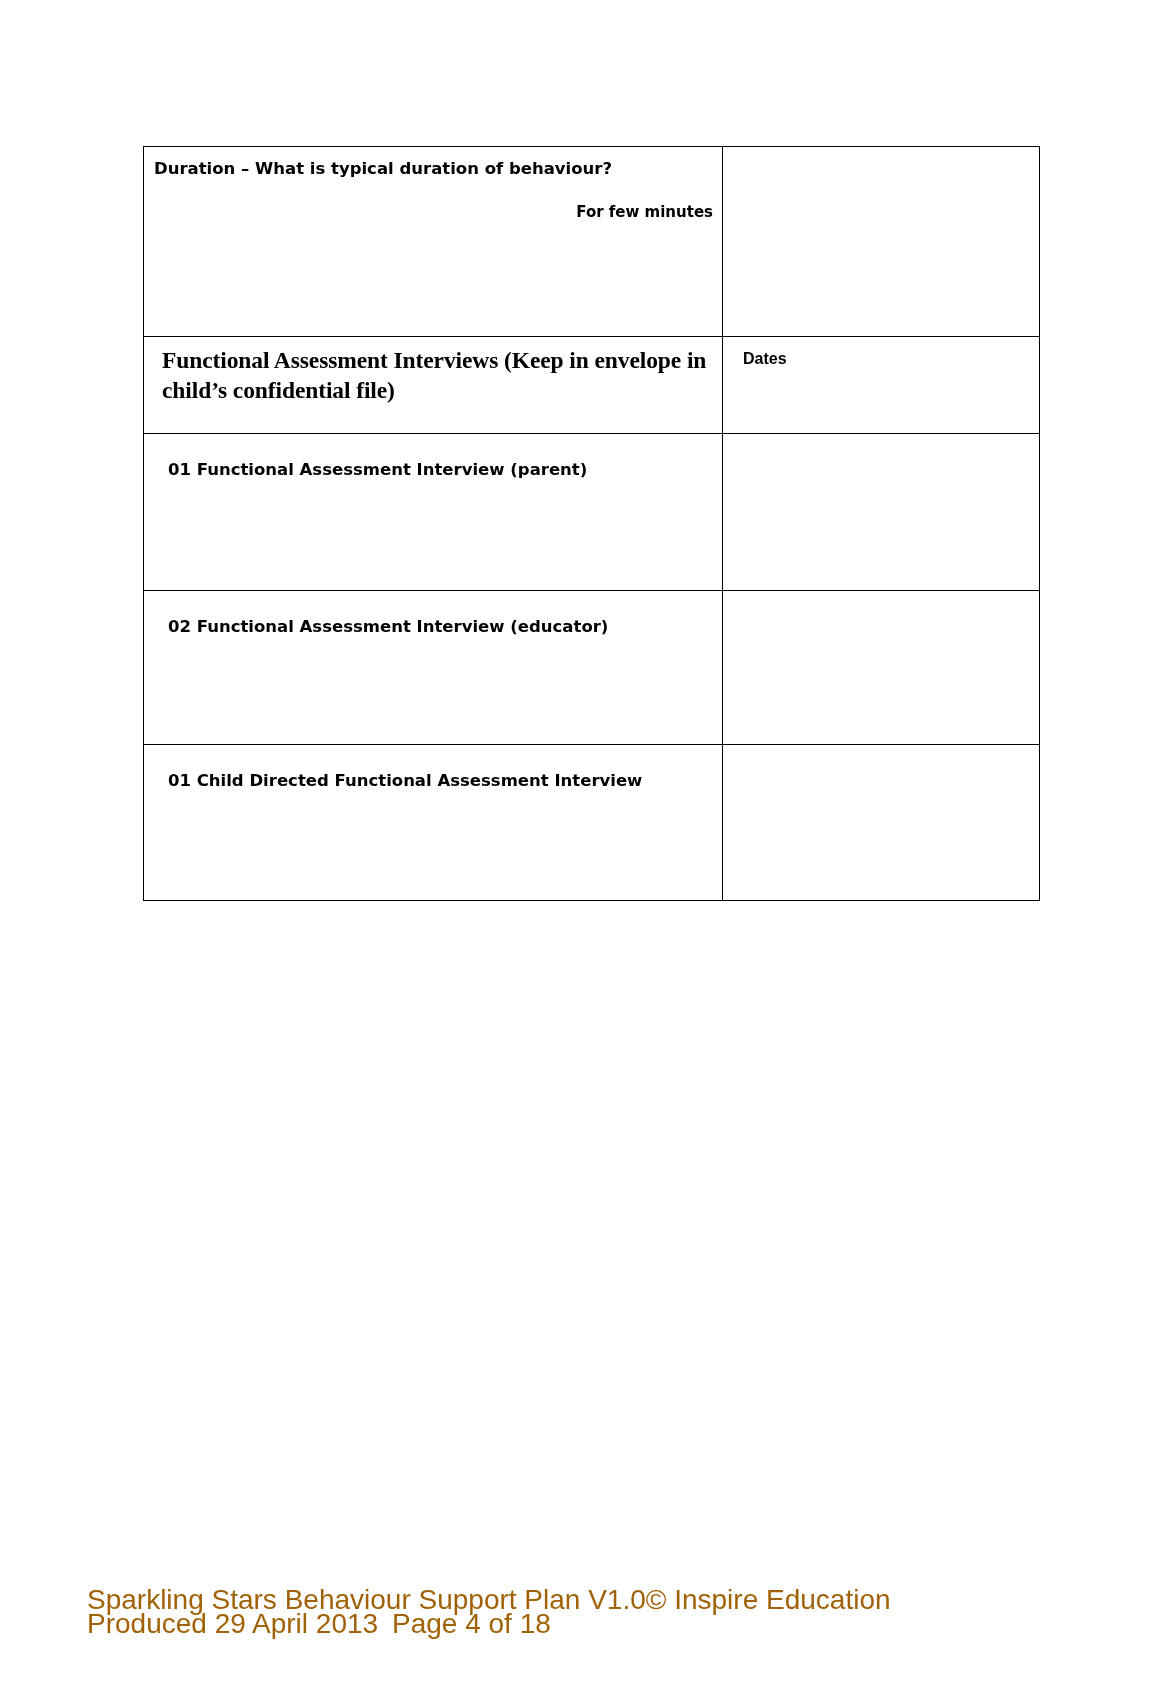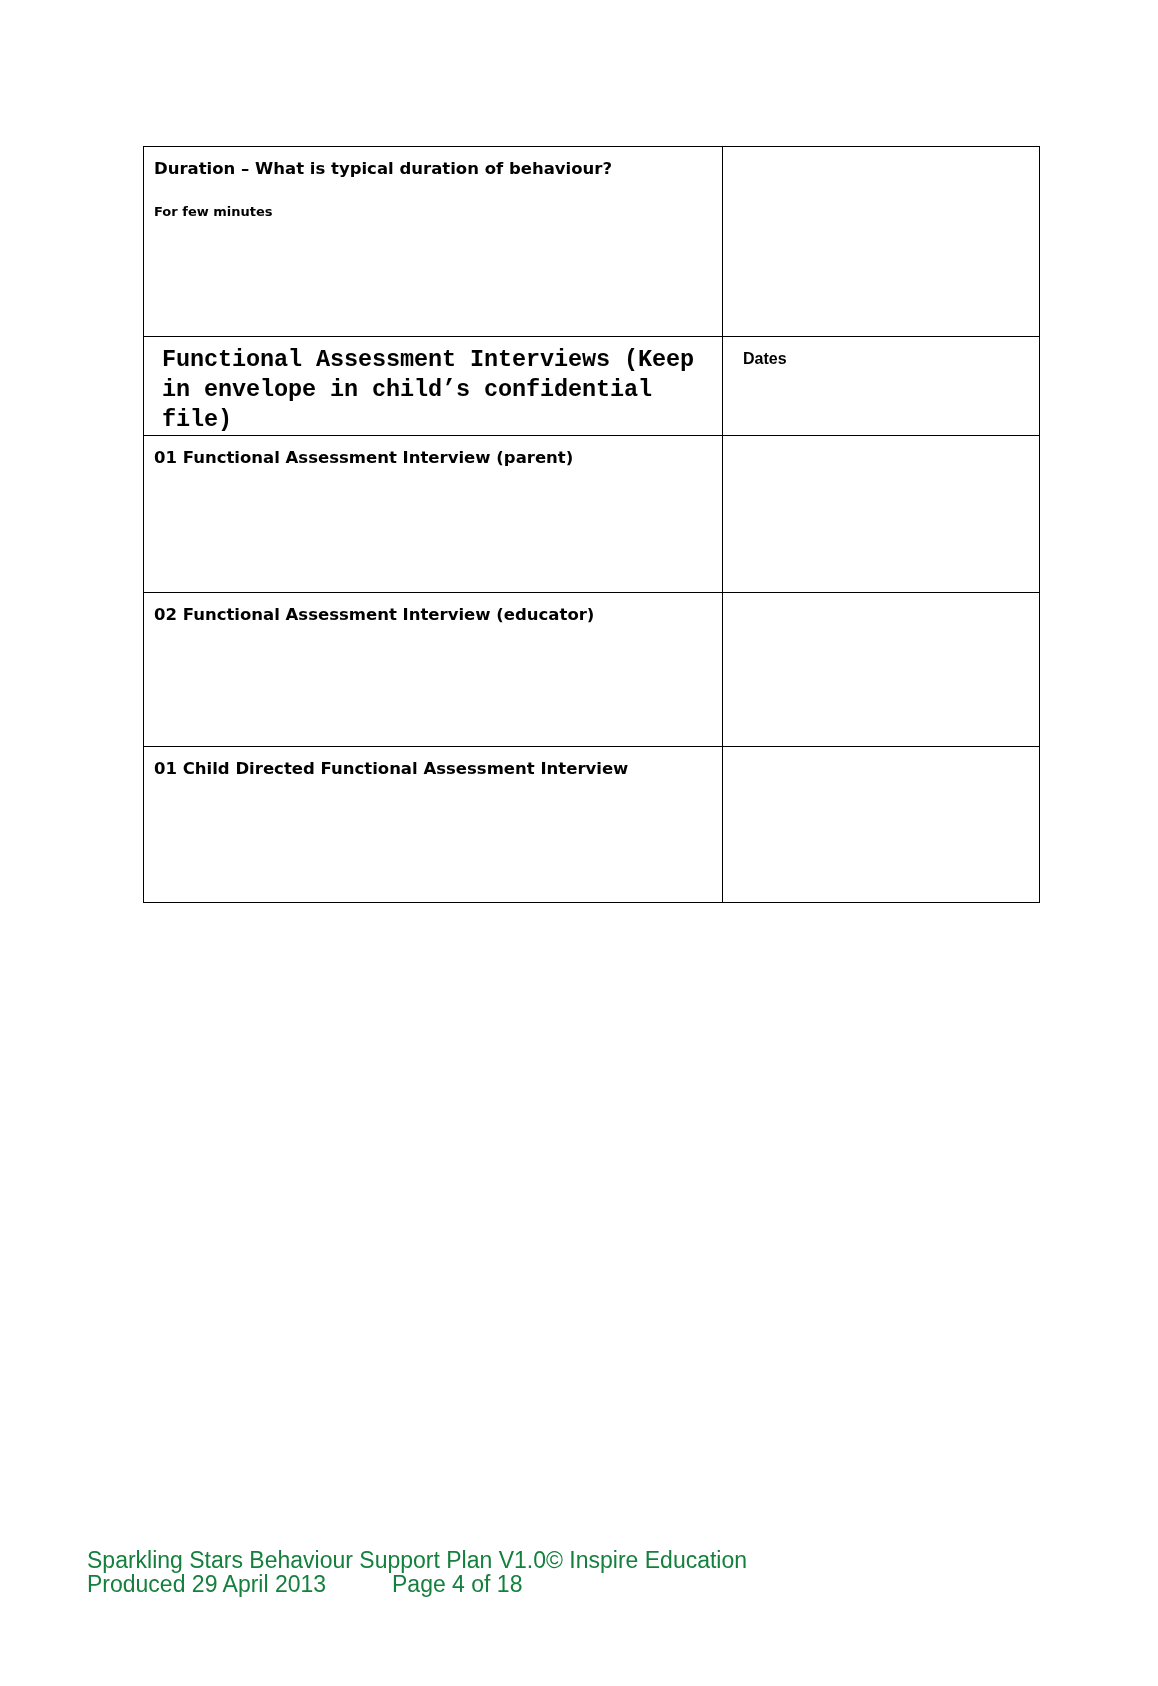--- a/index.html
+++ b/index.html
@@ -43,67 +43,68 @@
     .q-label {
       font-family: "DejaVu Sans", sans-serif;
       font-weight: bold;
       font-size: 16.5px;
       line-height: 24px;
       margin: 0;
     }
     .q-answer-dv {
       font-family: "DejaVu Sans", sans-serif;
       font-weight: bold;
-      font-size: 13px;
+      font-size: 15px;
       line-height: 24px;
       margin: 19px 0 0 0;
+      text-align: right;
     }
     .q-answer-narrow {
       font-family: "Liberation Sans", sans-serif;
       font-weight: bold;
       font-size: 15.5px;
       line-height: 20px;
       margin: 18px 0 0 0;
       letter-spacing: -0.35px;
       transform: scaleX(0.93);
       transform-origin: left center;
       white-space: nowrap;
     }
     .section-heading {
-      font-family: Liberation Mono, monospace;
+      font-family: Liberation Serif, serif;
       font-weight: bold;
       font-size: 23.5px;
       line-height: 30px;
       margin: 0;
       padding: 8px 0 0 18px;
       letter-spacing: -0.1px;
     }
     .dates-heading {
       font-family: "Liberation Sans", sans-serif;
       font-weight: bold;
       font-size: 16px;
       line-height: 26px;
       margin: 0;
       padding: 9px 0 0 20px;
     }
     .interview-label {
       font-family: "DejaVu Sans", sans-serif;
       font-weight: bold;
       font-size: 16.5px;
       line-height: 24px;
-      margin: 0;
+      margin: 14px;
     }
     .footer {
       position: absolute;
       left: 87px;
-      top: 1548px;
+      top: 1588px;
       font-family: "Liberation Sans", sans-serif;
-      font-size: 23px;
+      font-size: 28px;
       line-height: 24px;
-      color: #15803d;
+      color: #a16207;
     }
     .footer-line { white-space: pre; }
     .footer-line2 { position: relative; height: 24px; }
     .footer-page { position: absolute; left: 305px; top: 0; white-space: nowrap; }
   </style>
 </head>
 <body>
 
 <div class="page">
 

